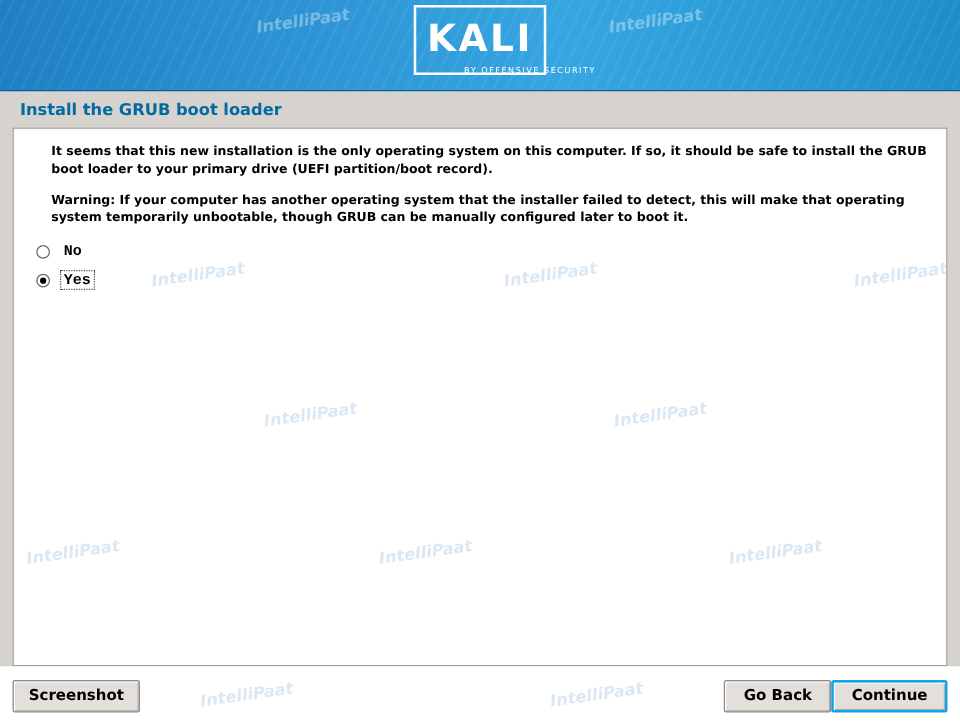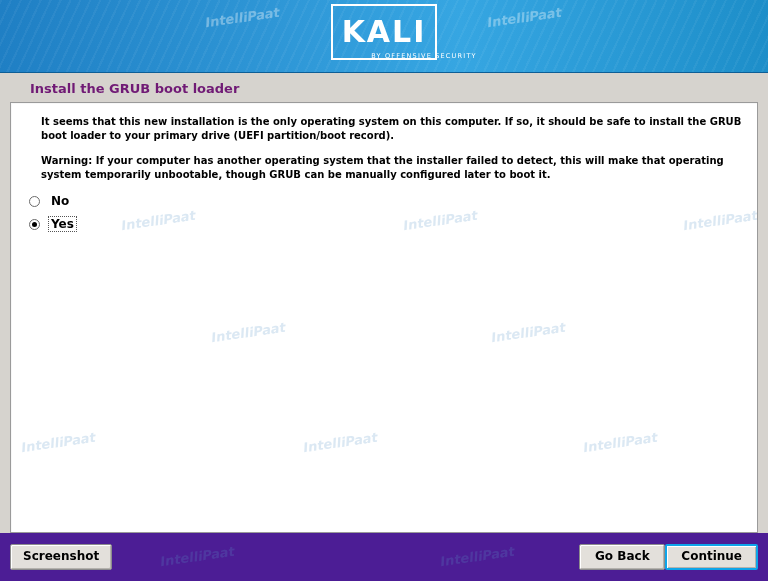--- a/index.html
+++ b/index.html
@@ -75,24 +75,24 @@
     color: #ffffff;
     font-size: 6.5px;
     letter-spacing: 1.2px;
     white-space: nowrap;
     margin-left: 40px;
   }
 
   
   .page-title {
     flex: 0 0 auto;
-    padding: 8px 0 6px 30px;
+    padding: 8px 0 6px 16px;
     font-size: 13px;
     font-weight: bold;
-    color: #701a75;
+    color: #0369a1;
     background: #d6d3ce;
   }
 
   
   .content-frame {
     margin: 0 10px;
     flex: 1 1 auto;
     background: #ffffff;
     border: 1px solid #9a9a9a;
     box-shadow: inset 1px 1px 0 #f7f7f7;
@@ -148,20 +148,21 @@
     top: 2px;
     width: 5px;
     height: 5px;
     border-radius: 50%;
     background: #000;
   }
   .radio-label {
     font-size: 12px;
     font-weight: bold;
     padding: 1px 3px;
+    font-family: Liberation Mono, monospace;
   }
   .radio-label.focused {
     border: 1px dotted #555;
     padding: 0 2px;
   }
 
   
   .watermarks {
     position: absolute;
     inset: 0;
@@ -182,21 +183,21 @@
   }
 
   
   .footer {
     flex: 0 0 auto;
     height: 48px;
     position: relative;
     padding: 0 10px;
     display: flex;
     align-items: center;
-    background: #4c1d95;
+    background: #ffffff;
   }
   .btn {
     font-family: "DejaVu Sans", "Liberation Sans", sans-serif;
     font-size: 12px;
     font-weight: bold;
     color: #000;
     background: #e3e0db;
     border: 1px solid #8c8c8c;
     box-shadow: inset 1px 1px 0 #ffffff, inset -1px -1px 0 #b5b2ad;
     padding: 5px 12px;

